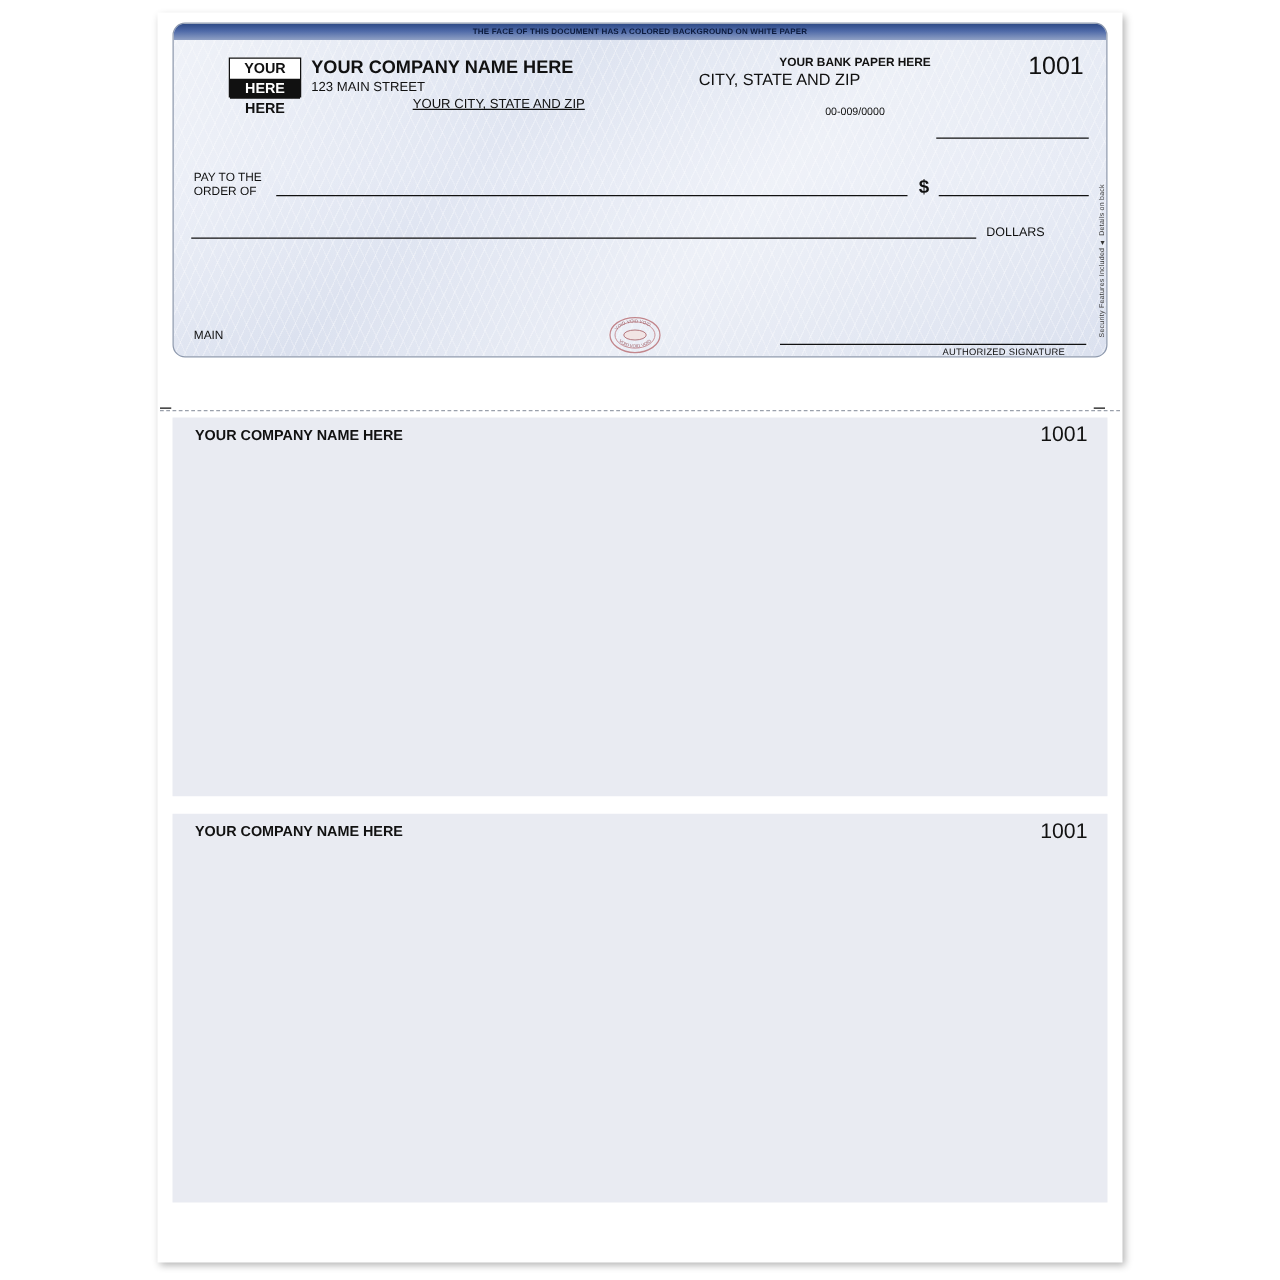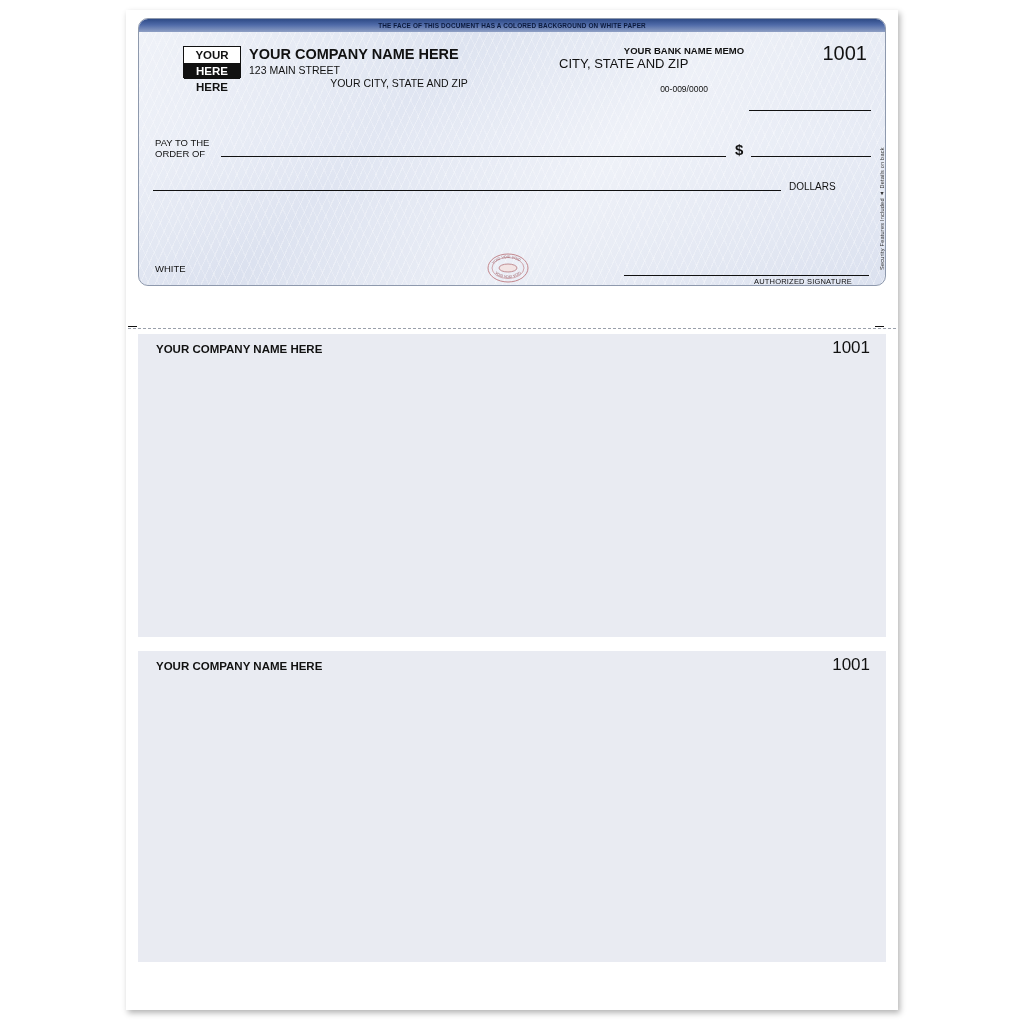--- a/index.html
+++ b/index.html
@@ -109,20 +109,21 @@
     color: #111;
   }
   .company-addr2 {
     position: absolute;
     left: 110px;
     top: 58px;
     width: 300px;
     text-align: center;
     font-size: 10.5px;
     color: #111;
+    text-decoration: underline;
   }
 
   .bank-name {
     position: absolute;
     left: 420px;
     top: 26px;
     width: 250px;
     text-align: center;
     font-size: 9.5px;
     font-weight: bold;
@@ -367,39 +368,39 @@
     <div class="logo-box">
       <div class="logo-line">YOUR</div>
       <div class="logo-line mid">HERE</div>
       <div class="logo-line">HERE</div>
     </div>
 
     <div class="company-name">YOUR COMPANY NAME HERE</div>
     <div class="company-addr1">123 MAIN STREET</div>
     <div class="company-addr2">YOUR CITY, STATE AND ZIP</div>
 
-    <div class="bank-name">YOUR BANK NAME MEMO</div>
+    <div class="bank-name">YOUR BANK PAPER HERE</div>
     <div class="bank-city">CITY, STATE AND ZIP</div>
     <div class="bank-fraction">00-009/0000</div>
 
     <div class="check-number">1001</div>
 
     <div class="date-line"></div>
 
     <div class="pay-to-label1">PAY TO THE</div>
     <div class="pay-to-label2">ORDER OF</div>
     <div class="pay-line"></div>
 
     <div class="dollar-sign">$</div>
     <div class="amount-line"></div>
 
     <div class="dollars-line"></div>
     <div class="dollars-label">DOLLARS</div>
 
-    <div class="memo-label">WHITE</div>
+    <div class="memo-label">MAIN</div>
     <div class="sig-line"></div>
     <div class="sig-label">AUTHORIZED SIGNATURE</div>
 
     <div class="seal">
       <svg width="48" height="34" viewBox="0 0 48 34">
         <ellipse cx="24" cy="17" rx="20" ry="14" fill="none" stroke="#c2868c" stroke-width="1"></ellipse>
         <ellipse cx="24" cy="17" rx="16" ry="10.5" fill="none" stroke="#c2868c" stroke-width="0.7"></ellipse>
         <ellipse cx="24" cy="17" rx="9" ry="4" fill="#f2e4e4" stroke="#b4767c" stroke-width="0.8"></ellipse>
         <path id="arcTop" d="M 8 18 A 16 11 0 0 1 40 18" fill="none"></path>
         <path id="arcBot" d="M 9 17 A 15 10 0 0 0 39 17" fill="none"></path>

